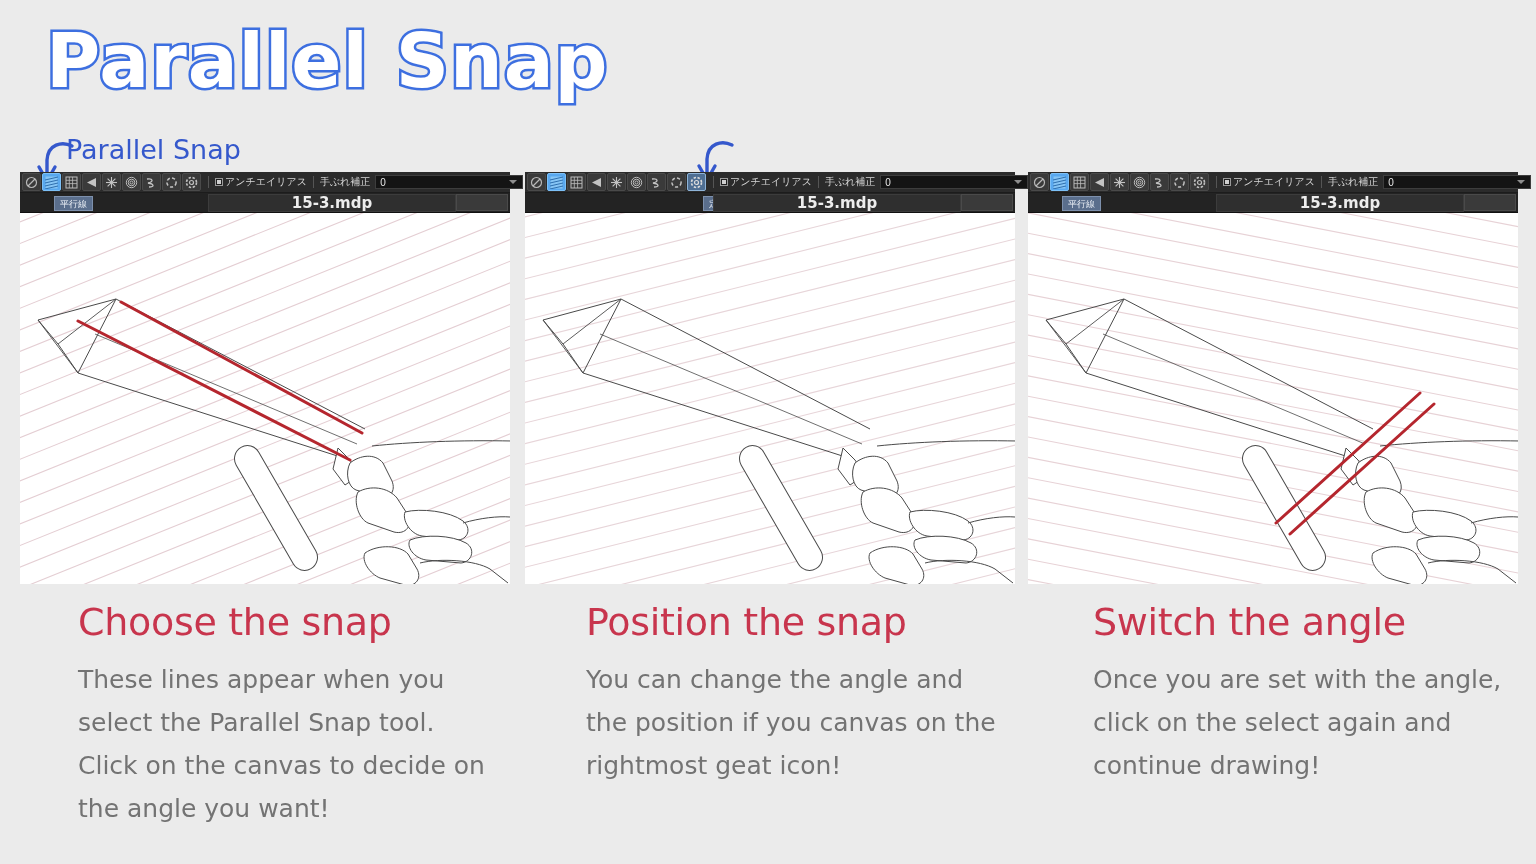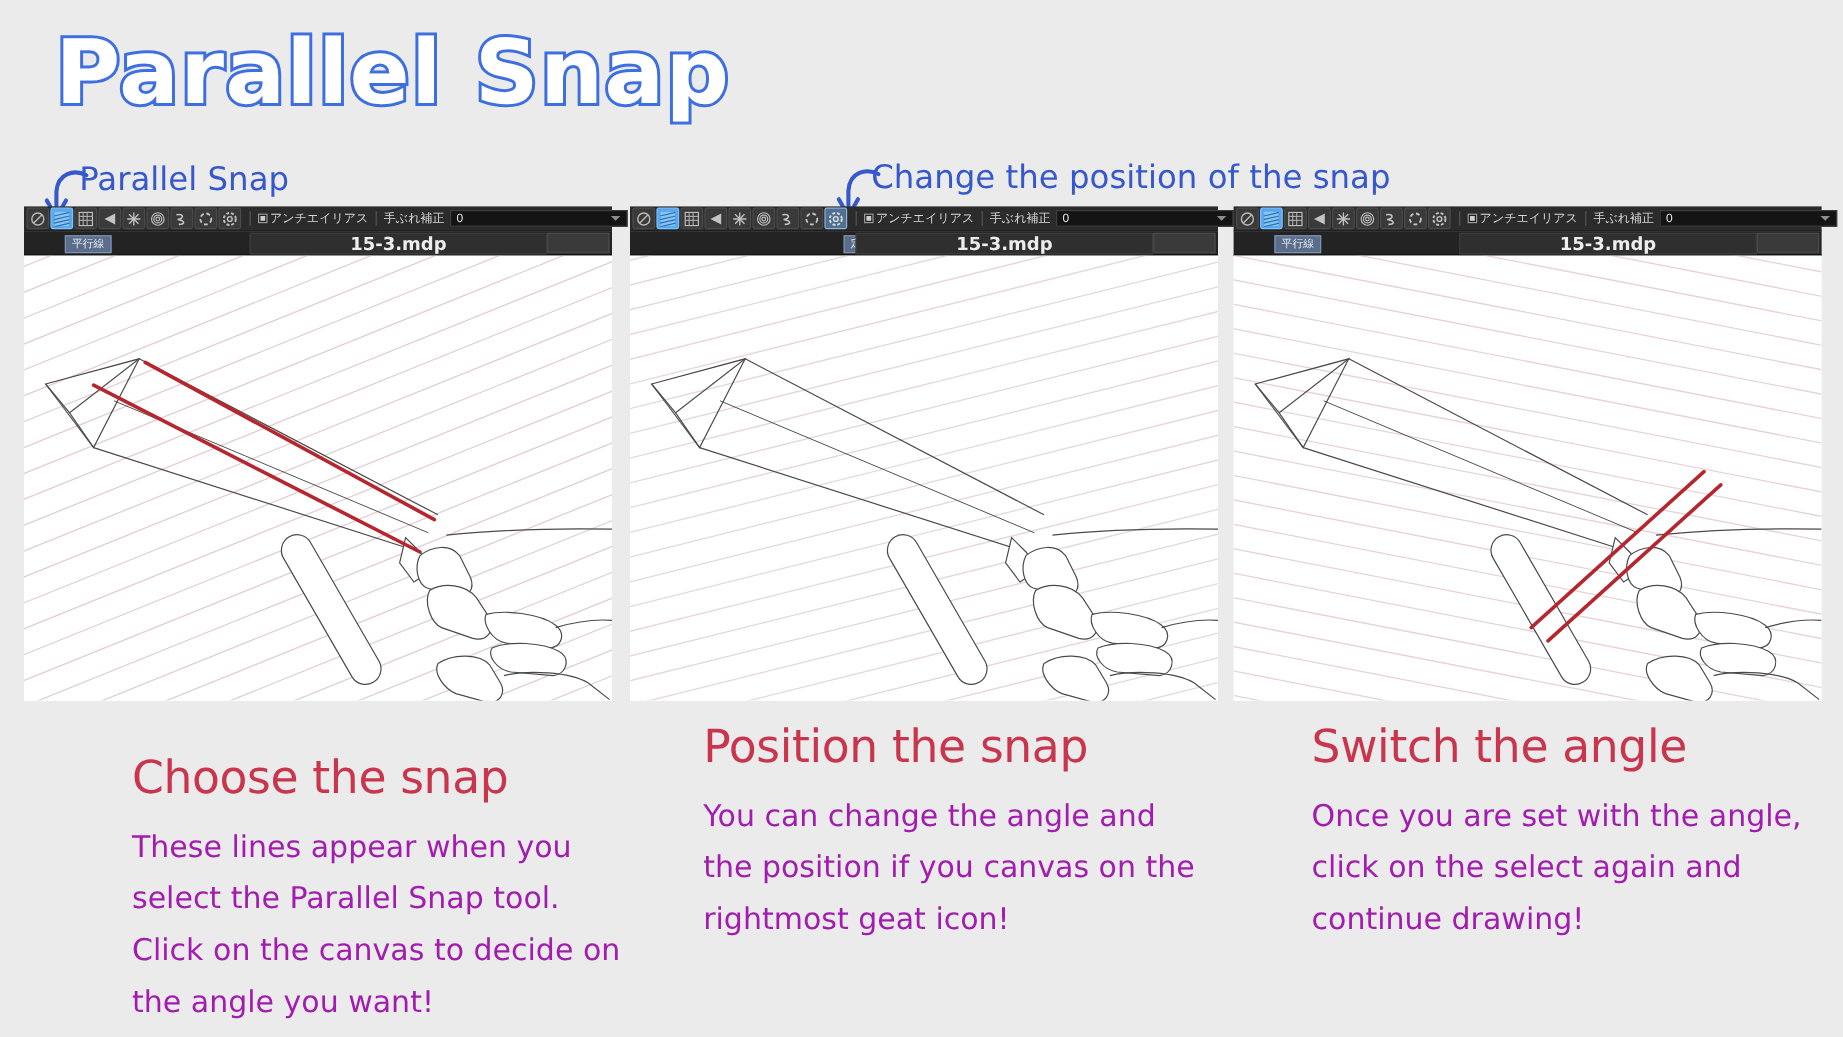--- a/index.html
+++ b/index.html
@@ -120,31 +120,31 @@
   }
 
   .canvas-wrap {
     position: relative; width: 100%; height: 371px;
     background: #ffffff; overflow: hidden;
   }
   .canvas-wrap svg { display: block; width: 100%; height: 100%; }
 
   
   .caption { position: absolute; width: 470px; }
-  .cap-1 { left: 78px; top: 626px; margin-left: 32px; }
+  .cap-1 { left: 78px; top: 600px; }
   .cap-2 { left: 586px; top: 600px; }
   .cap-3 { left: 1093px; top: 600px; }
   .cap-head {
     color: #c8354d; font-size: 38px; font-weight: 400;
     font-family: "DejaVu Sans", sans-serif;
     white-space: nowrap; letter-spacing: -0.3px;
     margin-bottom: 14px;
   }
   .cap-body {
-    color: #a21caf; font-size: 25px; line-height: 43px;
+    color: #737373; font-size: 25px; line-height: 43px;
     font-family: "DejaVu Sans", sans-serif;
     max-width: 420px;
   }
 </style>
 </head>
 <body>
 
 <div id="stage">
 
   <div class="main-title">Parallel Snap</div>
@@ -152,21 +152,20 @@
   <svg class="arrow-svg arrow-1" width="40" height="46" viewBox="0 0 40 46">
     <path d="M36 6 C26 1, 12 4, 11 20 L11 34" fill="none" stroke="#3558cc" stroke-width="3.4" stroke-linecap="round"></path>
     <path d="M3 27 L11 41 L19 27" fill="none" stroke="#3558cc" stroke-width="3.4" stroke-linecap="round" stroke-linejoin="round"></path>
   </svg>
   <div class="callout callout-1">Parallel Snap</div>
 
   <svg class="arrow-svg arrow-2" width="40" height="46" viewBox="0 0 40 46">
     <path d="M36 6 C26 1, 12 4, 11 20 L11 34" fill="none" stroke="#3558cc" stroke-width="3.4" stroke-linecap="round"></path>
     <path d="M3 27 L11 41 L19 27" fill="none" stroke="#3558cc" stroke-width="3.4" stroke-linecap="round" stroke-linejoin="round"></path>
   </svg>
-  <div class="callout callout-2">Change the position of the snap</div>
 
   <div class="panel panel-1">
     <div class="app-toolbar">
       <div class="tool-btn">
         <svg width="13" height="13" viewBox="0 0 13 13">
             <circle cx="6.5" cy="6.5" r="5" fill="none" stroke="#b9b9b9" stroke-width="1.2"></circle>
             <line x1="3" y1="10" x2="10" y2="3" stroke="#b9b9b9" stroke-width="1.2"></line>
           </svg>
       </div>
       <div class="tool-btn active">

